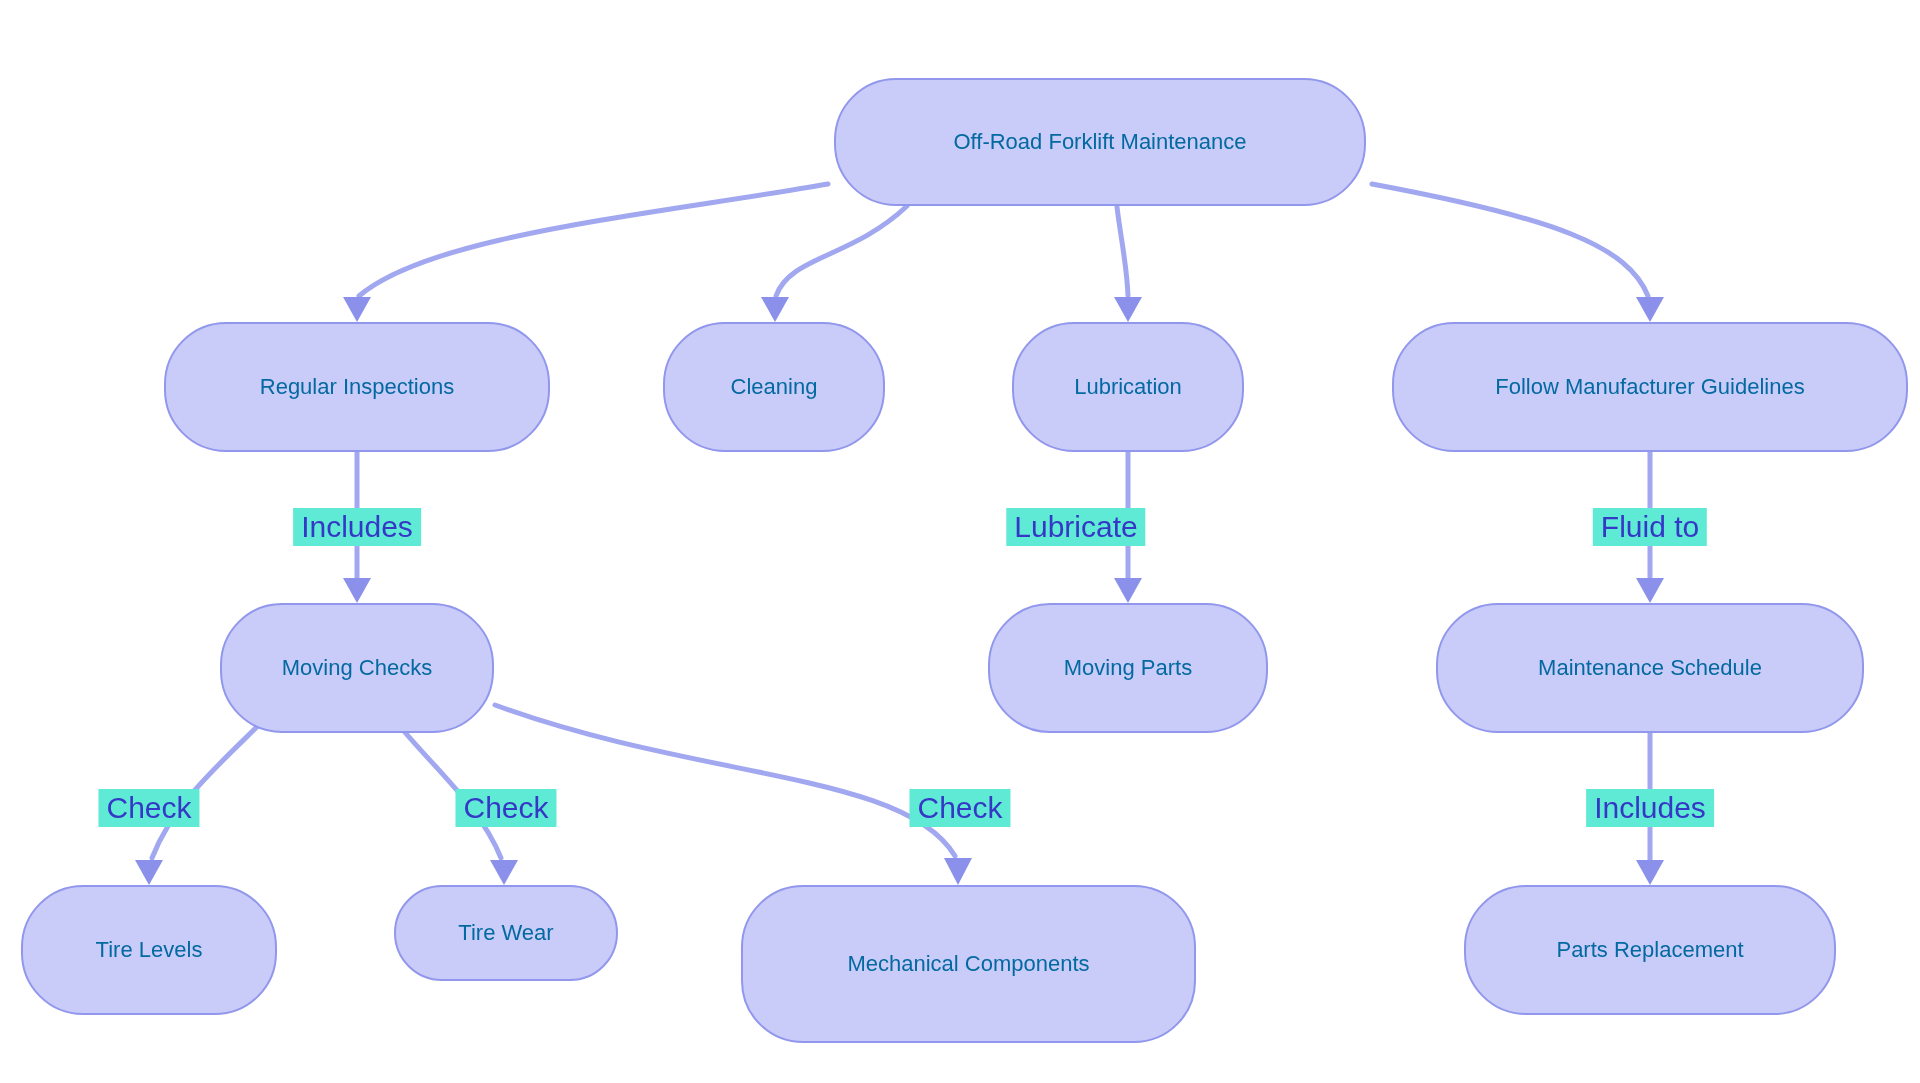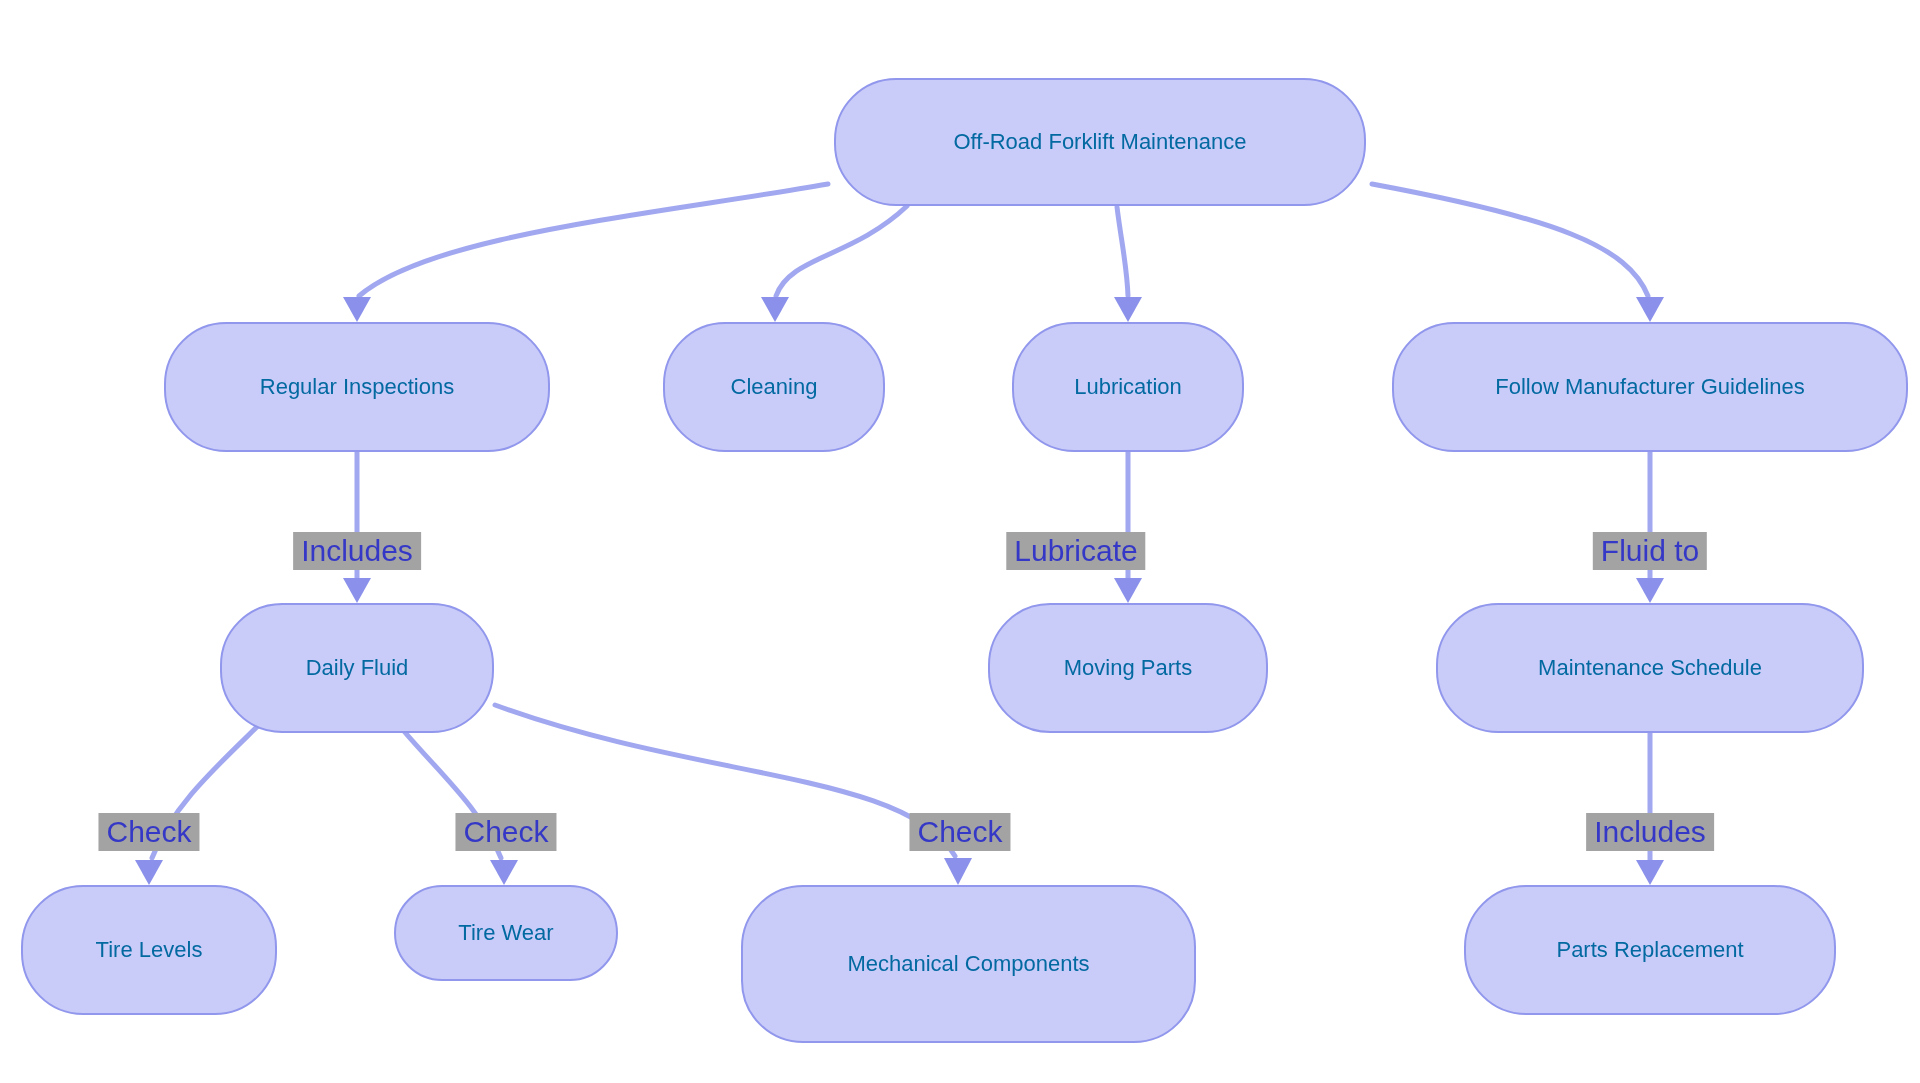--- a/index.html
+++ b/index.html
@@ -42,26 +42,25 @@
     border: 2.5px solid #9197ec;
     border-radius: 62px;
     color: #0369a1;
     font-size: 22px;
     text-align: center;
     white-space: nowrap;
   }
   .edge-label {
     position: absolute;
     transform: translate(-50%, -50%);
-    background: #a3a3a3;
+    background: #5eead4;
     color: #3538c6;
     font-size: 30px;
     padding: 2px 8px;
     white-space: nowrap;
-    margin-top: 24px;
   }
 </style>
 </head>
 <body>
 
 <div id="canvas">
 
   <svg id="edge-layer" viewBox="0 0 1920 1083" xmlns="http://www.w3.org/2000/svg">
 
     <path class="edge-path" d="M 828 184 C 650 215, 430 235, 359 296"></path>
@@ -98,21 +97,21 @@
     <polygon class="arrow-head" points="1636,860 1664,860 1650,885"></polygon>
   </svg>
 
   <div class="node" style="left:834px; top:78px; width:532px; height:128px;">Off-Road Forklift Maintenance</div>
 
   <div class="node" style="left:164px; top:322px; width:386px; height:130px;">Regular Inspections</div>
   <div class="node" style="left:663px; top:322px; width:222px; height:130px;">Cleaning</div>
   <div class="node" style="left:1012px; top:322px; width:232px; height:130px;">Lubrication</div>
   <div class="node" style="left:1392px; top:322px; width:516px; height:130px;">Follow Manufacturer Guidelines</div>
 
-  <div class="node" style="left:220px; top:603px; width:274px; height:130px;">Daily Fluid</div>
+  <div class="node" style="left:220px; top:603px; width:274px; height:130px;">Moving Checks</div>
   <div class="node" style="left:988px; top:603px; width:280px; height:130px;">Moving Parts</div>
   <div class="node" style="left:1436px; top:603px; width:428px; height:130px;">Maintenance Schedule</div>
 
   <div class="node" style="left:21px; top:885px; width:256px; height:130px;">Tire Levels</div>
   <div class="node" style="left:394px; top:885px; width:224px; height:96px;">Tire Wear</div>
   <div class="node" style="left:741px; top:885px; width:455px; height:158px;">Mechanical Components</div>
   <div class="node" style="left:1464px; top:885px; width:372px; height:130px;">Parts Replacement</div>
 
   <div class="edge-label" style="left:357px; top:527px;">Includes</div>
   <div class="edge-label" style="left:1076px; top:527px;">Lubricate</div>

